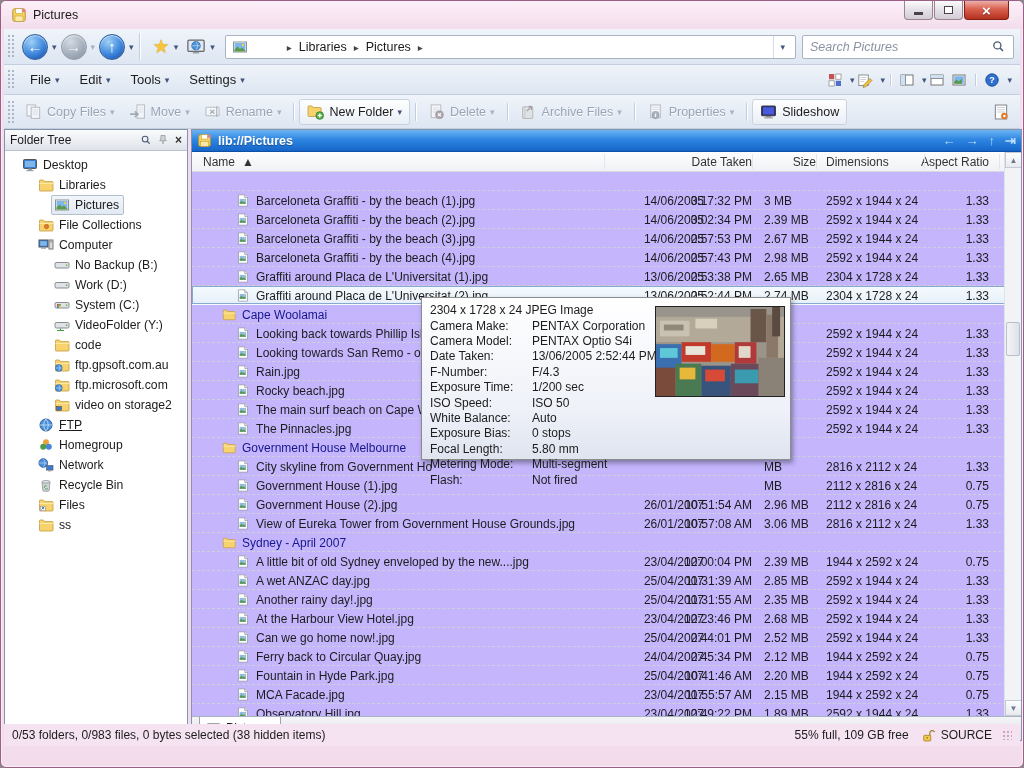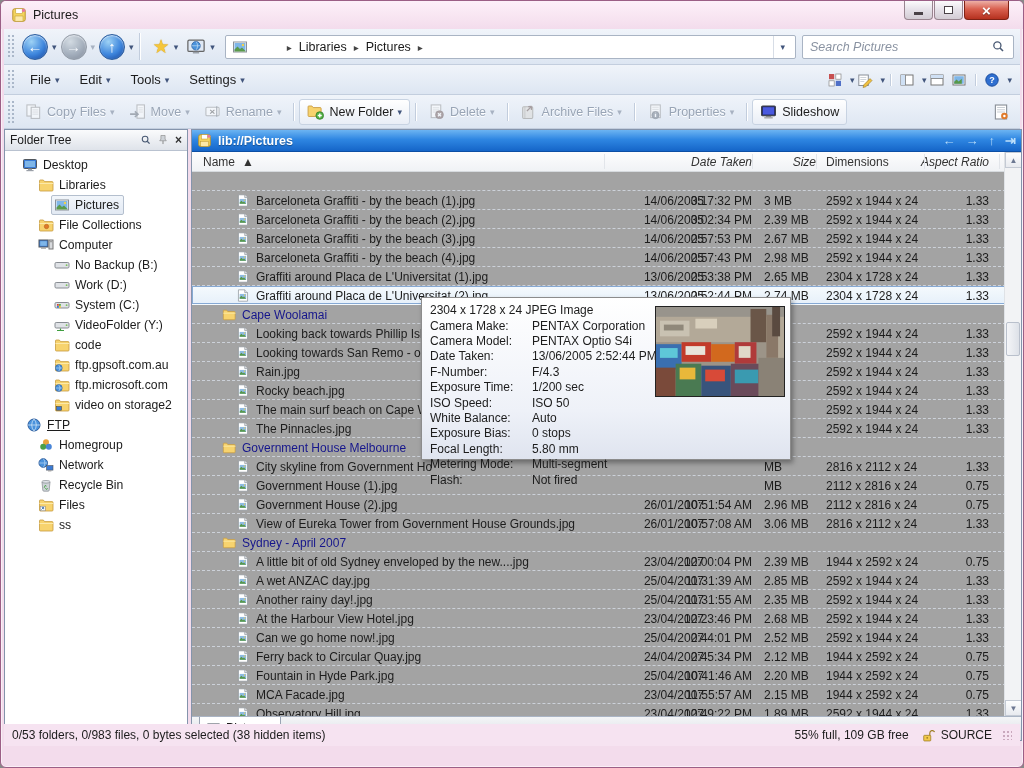--- a/index.html
+++ b/index.html
@@ -89,35 +89,35 @@
   .tree { padding-top:4px; }
   .tree-item { height:20px; display:flex; align-items:center; }
   .tree-box { display:flex; align-items:center; padding:1px 4px 1px 2px; border-radius:2px;
     border:1px solid transparent; }
   .tree-item.sel .tree-box { background:linear-gradient(#f2f6fb,#e2e9f3);
     border-color:#b4bfce; }
   .tree-item svg { width:16px; height:16px; margin-right:5px; flex:none; }
   .tree-item .lbl { font-size:12.2px; white-space:nowrap; }
 
   .content { position:absolute; left:190px; top:128px; width:831px; height:612px;
-    background:#a3a3a3; border:1px solid #8494ac; overflow:hidden; }
+    background:#c4b5fd; border:1px solid #8494ac; overflow:hidden; }
   .pathbar { position:absolute; left:0; top:0; width:100%; height:22px;
     background:linear-gradient(#6cb4f2,#2e86e2 45%,#1565c8);
     border-bottom:1px solid #0d4fa4; display:flex; align-items:center; padding:0 5px; }
   .pathbar svg { width:15px; height:15px; margin-right:6px; }
   .pathbar .p { color:#fff; font-weight:bold; font-size:12.5px;
     text-shadow:0 1px 1px rgba(0,0,0,.35); flex:1; }
   .pathbar .arr { color:#b9ddfa; font-weight:bold; font-size:13px; margin-left:10px; }
 
   .colheader { position:absolute; left:0; top:22px; width:814px; height:20px;
     background:linear-gradient(#fdfdfe,#f0f2f5); border-bottom:1px solid #d6dade; }
   .colheader span { position:absolute; top:3px; font-size:12px; color:#333; }
   .ch-name { left:11px; }
   .ch-sort { left:50px; top:5px; font-size:8px; color:#9aa6b6; } 
-  .colheader .r { text-align:right;font-style:italic; }
+  .colheader .r { text-align:right; }
   .ch-div { position:absolute; top:2px; bottom:2px; width:1px; background:#e2e5ea; }
 
   .rows { position:absolute; left:0; top:42px; width:814px; height:546px; overflow:hidden; }
   .row { position:relative; height:19px; border-bottom:1px dashed #ccd1d9; }
   .row.blank { border-bottom:1px dashed #ccd1d9; }
   .row .nm { position:absolute; top:2px; display:flex; align-items:center; white-space:nowrap; }
   .row.file .nm { left:44px; }
   .row.folder .nm { left:30px; }
   .row svg { width:14px; height:15px; margin-right:6px; flex:none; }
   .row.folder .nm .lbl { color:#16168c; }
@@ -681,21 +681,21 @@
           </span>
         </div>
         <div class="tree-item" style="padding-left: 46px;">
           <span class="tree-box">
             <svg>
               <use href="#s-foldernet"></use>
             </svg>
             <span class="lbl">video on storage2</span>
           </span>
         </div>
-        <div class="tree-item" style="padding-left: 18px; text-decoration: underline;">
+        <div class="tree-item" style="padding-left: 30px; text-decoration: underline;">
           <span class="tree-box">
             <svg>
               <use href="#s-globe"></use>
             </svg>
             <span class="lbl">FTP</span>
           </span>
         </div>
         <div class="tree-item" style="padding-left: 30px;">
           <span class="tree-box">
             <svg>

